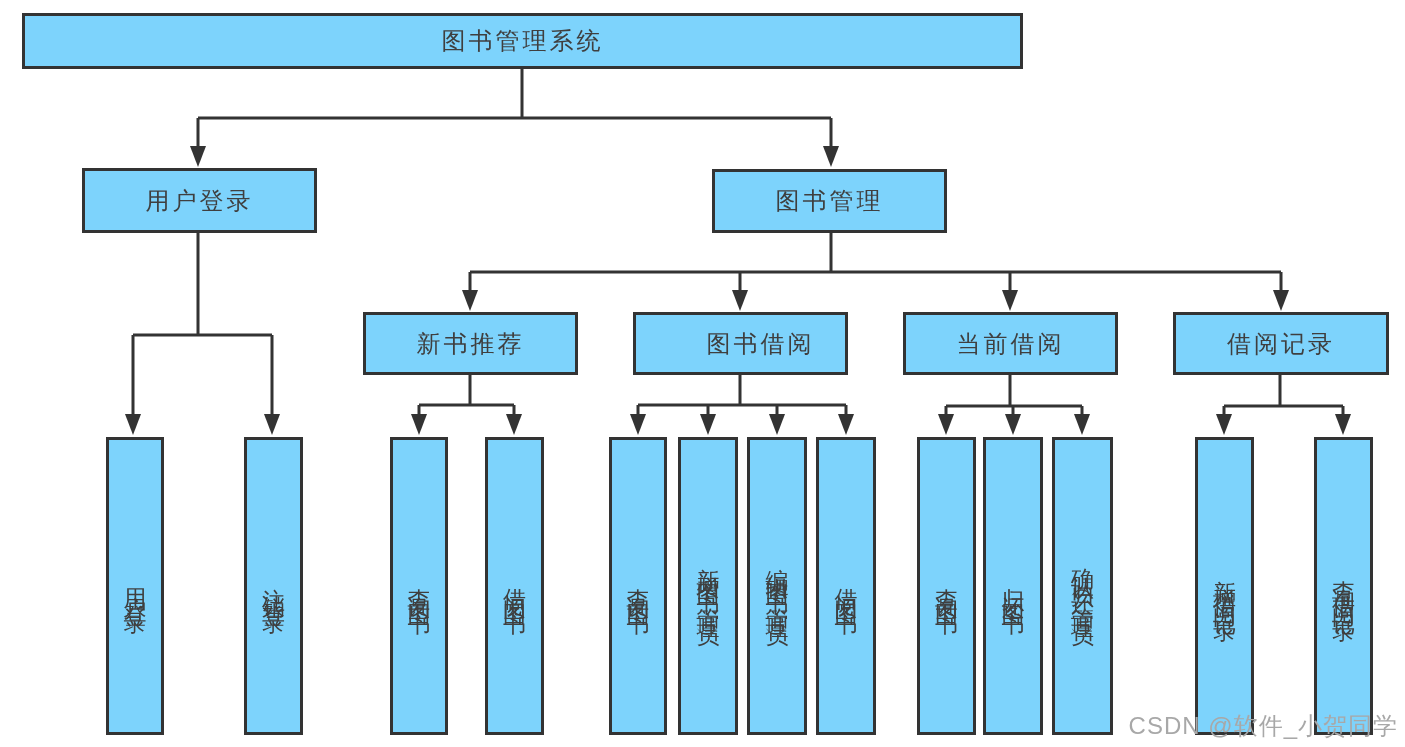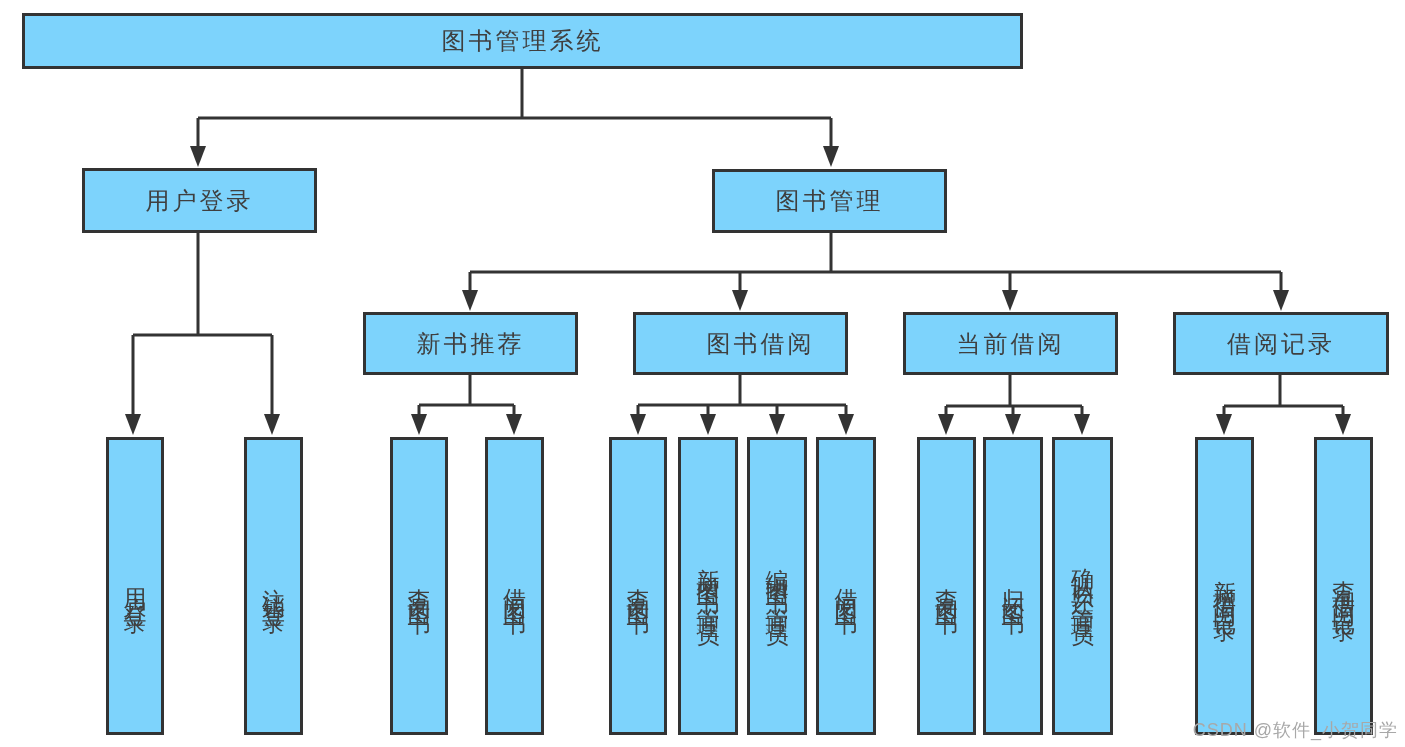--- a/index.html
+++ b/index.html
@@ -55,21 +55,21 @@
   #leaf-bb-edit-book{left:747px;width:60px;}
   #leaf-bb-borrow-book{left:816px;width:60px;}
   #leaf-cb-query-book{left:917px;width:59px;}
   #leaf-cb-return-book{left:983px;width:60px;}
   #leaf-cb-confirm-return{left:1052px;width:61px;}
   #leaf-br-add-record{left:1195px;width:59px;}
   #leaf-br-query-record{left:1314px;width:59px;}
   #watermark{
     position:absolute;
     right:7px;bottom:5px;
-    font-size:18px;
+    font-size:24px;
     color:#a8a8a8;
     letter-spacing:1px;
     z-index:2;
     white-space:nowrap;
   }
 </style>
 </head>
 <body>
 
 <div id="canvas">

